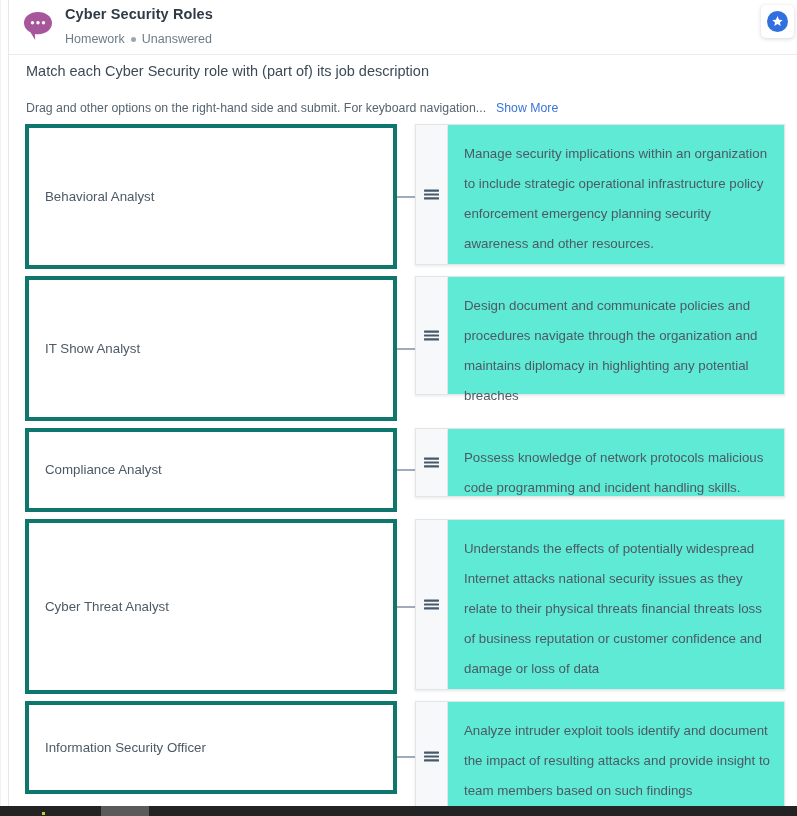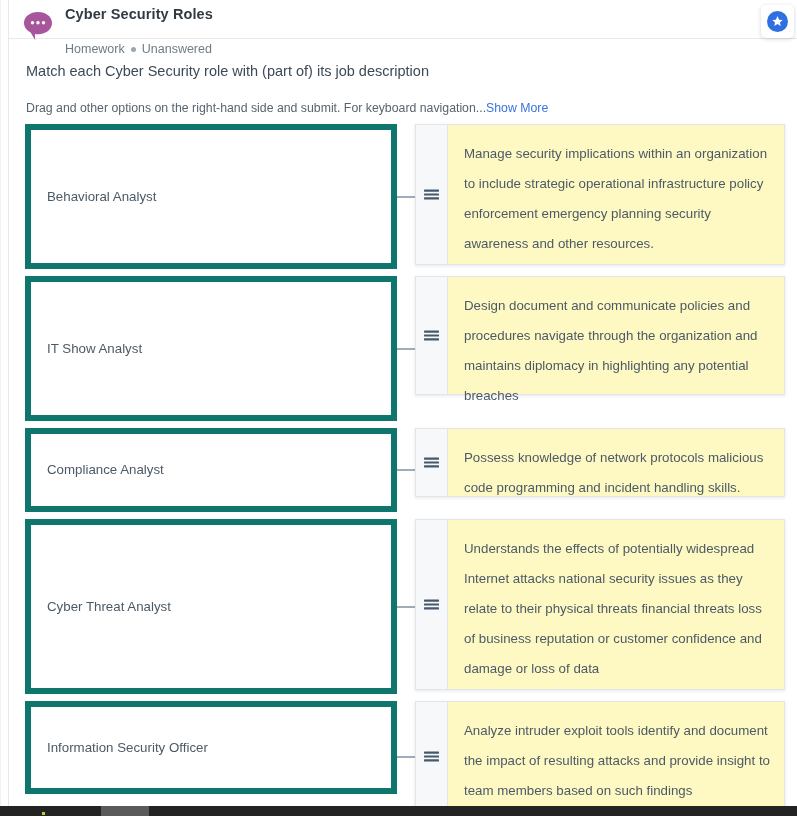--- a/index.html
+++ b/index.html
@@ -31,21 +31,21 @@
     left: 0px; top: 0;
     width: 1px; height: 806px;
     background: #f1f2f4;
   }
 
   
   .header {
     position: absolute;
     left: 9px; top: 0;
     width: 788px;
-    height: 39px;
+    height: 55px;
     background: #ffffff;
     border-bottom: 1px solid #e9eaec;
   }
   .avatar {
     position: absolute;
     left: 13px; top: 9px;
     width: 33px; height: 33px;
   }
   .avatar svg { display: block; }
 
@@ -58,21 +58,21 @@
     font-weight: bold;
     color: #2f3a45;
     line-height: 19px;
     letter-spacing: 0.1px;
     white-space: nowrap;
   }
   .meta-row {
     display: flex;
     align-items: center;
     gap: 6px;
-    margin-top: 17px;
+    margin-top: 7px;
   }
   .meta-text {
     font-size: 12.5px;
     color: #6e7c87;
     line-height: 17px;
     white-space: nowrap;
   }
   .meta-dot {
     width: 5px; height: 5px;
     border-radius: 50%;
@@ -115,21 +115,21 @@
     position: absolute;
     left: 26px; top: 100px;
     width: 740px;
     font-size: 12.3px;
     color: #57646f;
     line-height: 16px;
     white-space: nowrap;
   }
   .show-more {
     color: #3b73dc;
-    margin-left: 0;
+    margin-left: 10px;
     cursor: pointer;
   }
 
   
   .match-list {
     position: absolute;
     left: 0; top: 124px;
     width: 797px;
   }
   .match-row {
@@ -138,21 +138,21 @@
     display: flex;
     align-items: stretch;
     margin-bottom: 7px;
   }
 
   .left-card {
     position: relative;
     margin-left: 25px;
     width: 372px;
     background: #ffffff;
-    border: 6px solid #0f766e;
+    border: 4px solid #0f766e;
     display: flex;
     align-items: center;
     padding: 0 16px;
     flex: none;
   }
   .left-label {
     font-size: 13.3px;
     color: #4c5a66;
     line-height: 18px;
   }
@@ -169,21 +169,21 @@
     top: 50%;
     height: 2px;
     margin-top: -1px;
     background: #9fadba;
   }
 
   .right-card {
     position: relative;
     width: 370px;
     flex: none;
-    background: #fef9c3;
+    background: #5eead4;
     border: 1px solid #e3e6e9;
     box-shadow: 0 1px 3px rgba(45,60,75,0.13);
     display: flex;
     align-items: stretch;
   }
   .grip {
     flex: none;
     width: 32px;
     background: #f7f8f9;
     border-right: 1px solid #e3e6e9;

